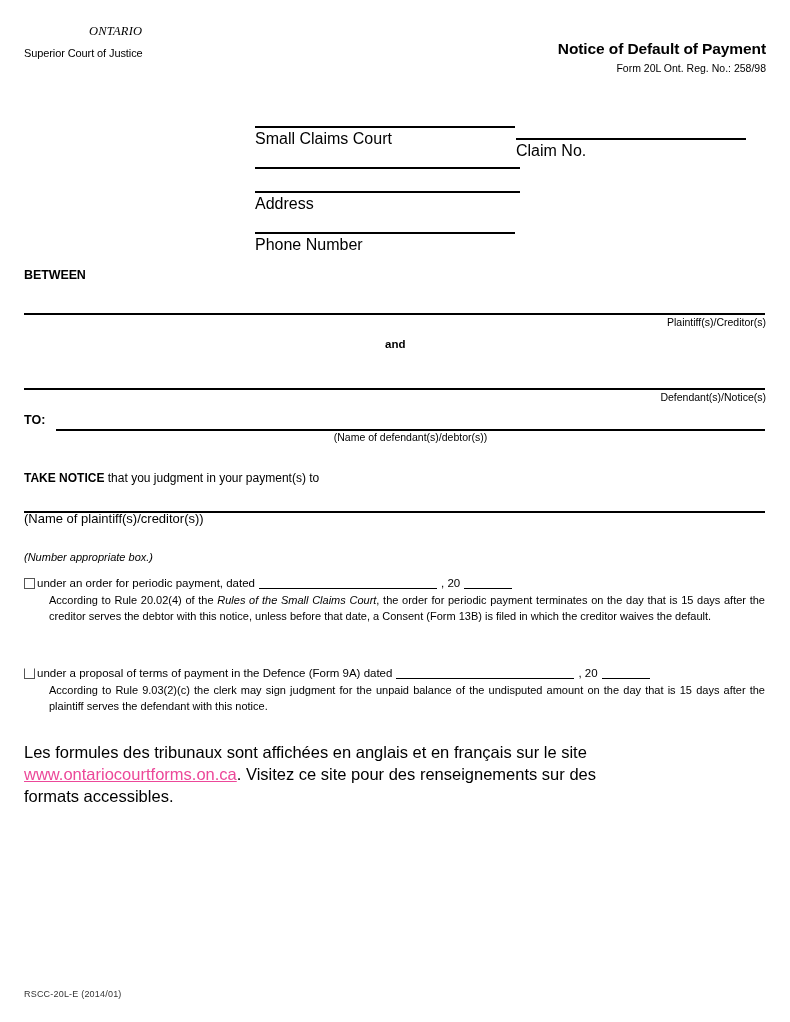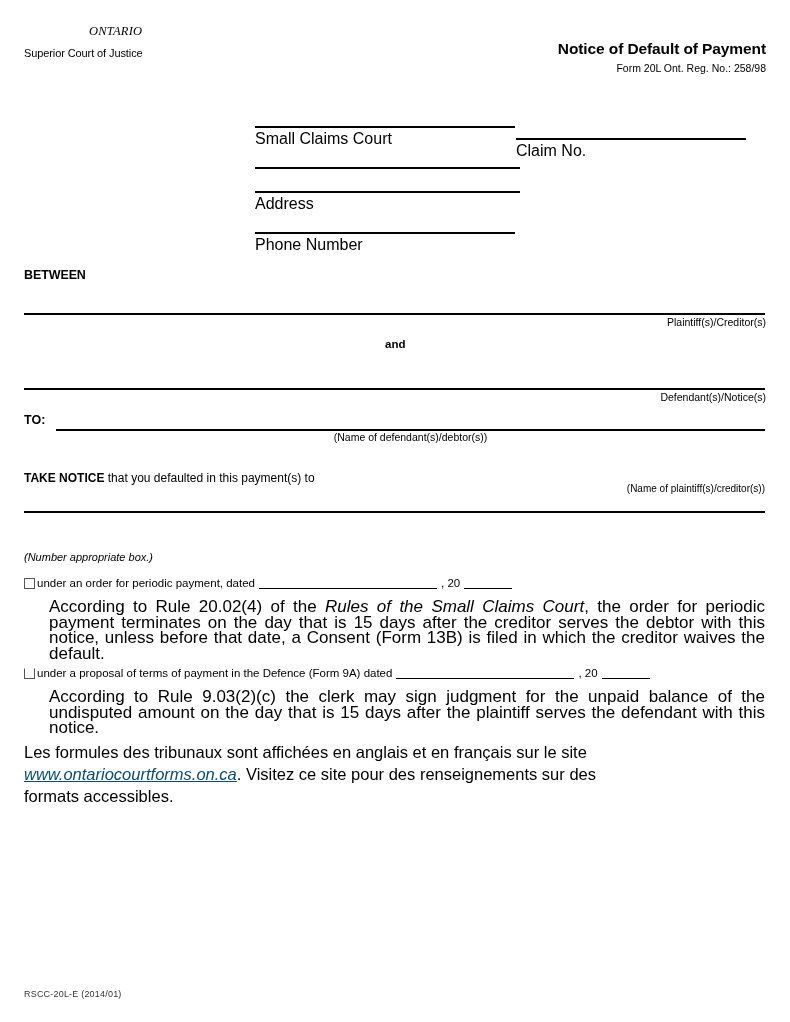--- a/index.html
+++ b/index.html
@@ -143,24 +143,24 @@
 
   .creditor-rule {
     position: absolute;
     left: 24px;
     top: 511px;
     width: 741px;
   }
   .creditor-cap {
     position: absolute;
     left: 24px;
-    top: 483px;
+    top: 511px;
     width: 741px;
-    text-align: right;
-    font-size: 10px;
+    text-align: left;
+    font-size: 13px;
   }
 
   .check-note {
     position: absolute;
     left: 24px;
     top: 551px;
     font-style: italic;
     font-size: 11px;
   }
 
@@ -187,41 +187,40 @@
     display: inline-block;
     border-bottom: 1.5px solid #000000;
     height: 12px;
     vertical-align: baseline;
     margin: 0 4px;
   }
   .blank.long  { width: 178px; }
   .blank.short { width: 48px; }
   .item-body {
     margin-left: 25px;
-    margin-top: 8px;
-    font-size: 17px;
+    margin-top: 2px;
+    font-size: 11px;
     line-height: 15.5px;
     text-align: justify;
     text-justify: inter-word;
   }
   .item-body .ital { font-style: italic; }
 
   
   .fr-notice {
     position: absolute;
     left: 24px;
     top: 741px;
     width: 660px;
     font-size: 16.5px;
     line-height: 22px;
   }
   .fr-link {
-    color: #0c4a6e;
+    color: #ec4899;
     text-decoration: underline;
-    font-style: italic;
   }
 
   
   .footer {
     position: absolute;
     left: 24px;
     top: 989px;
     font-size: 9px;
     color: #333333;
     letter-spacing: 0.2px;
@@ -268,21 +267,21 @@
   <div class="and-word">and</div>
 
   <div class="party-rule rule" style="top:388px;"></div>
   <div class="party-cap" style="top:391px;">Defendant(s)/Notice(s)</div>
 
   <div class="to-lbl">TO:</div>
   <div class="to-rule rule"></div>
   <div class="to-cap">(Name of defendant(s)/debtor(s))</div>
 
   <div class="take-notice">
-    <span class="bold">TAKE NOTICE</span><span> that you defaulted in this payment(s) to</span>
+    <span class="bold">TAKE NOTICE</span><span> that you judgment in your payment(s) to</span>
   </div>
 
   <div class="creditor-rule rule"></div>
   <div class="creditor-cap">(Name of plaintiff(s)/creditor(s))</div>
 
   <div class="check-note">(Number appropriate box.)</div>
 
   <div class="item" style="top:576px;">
     <div class="item-first-line">
       <span class="chk"></span>

